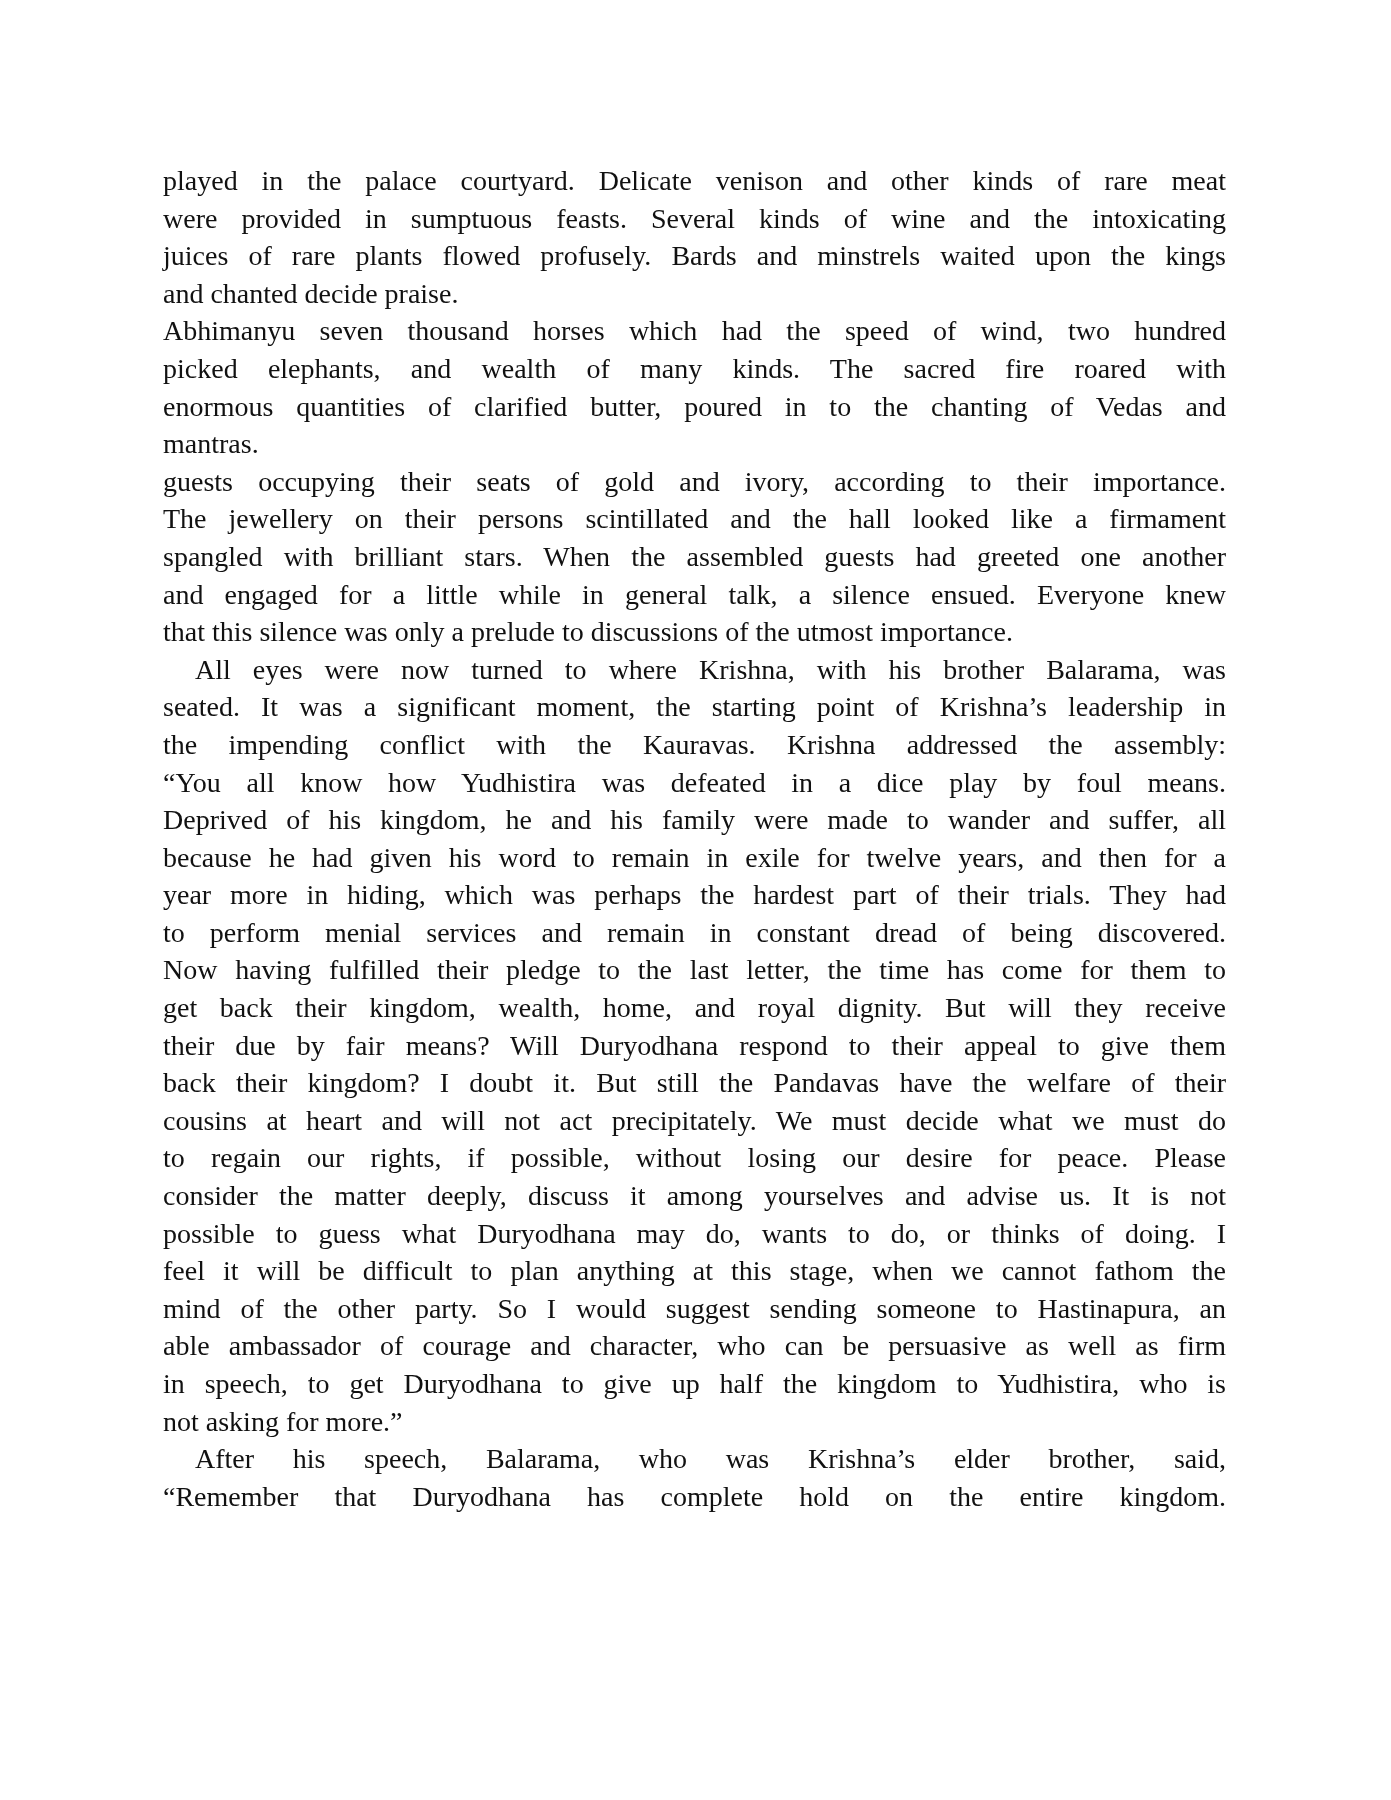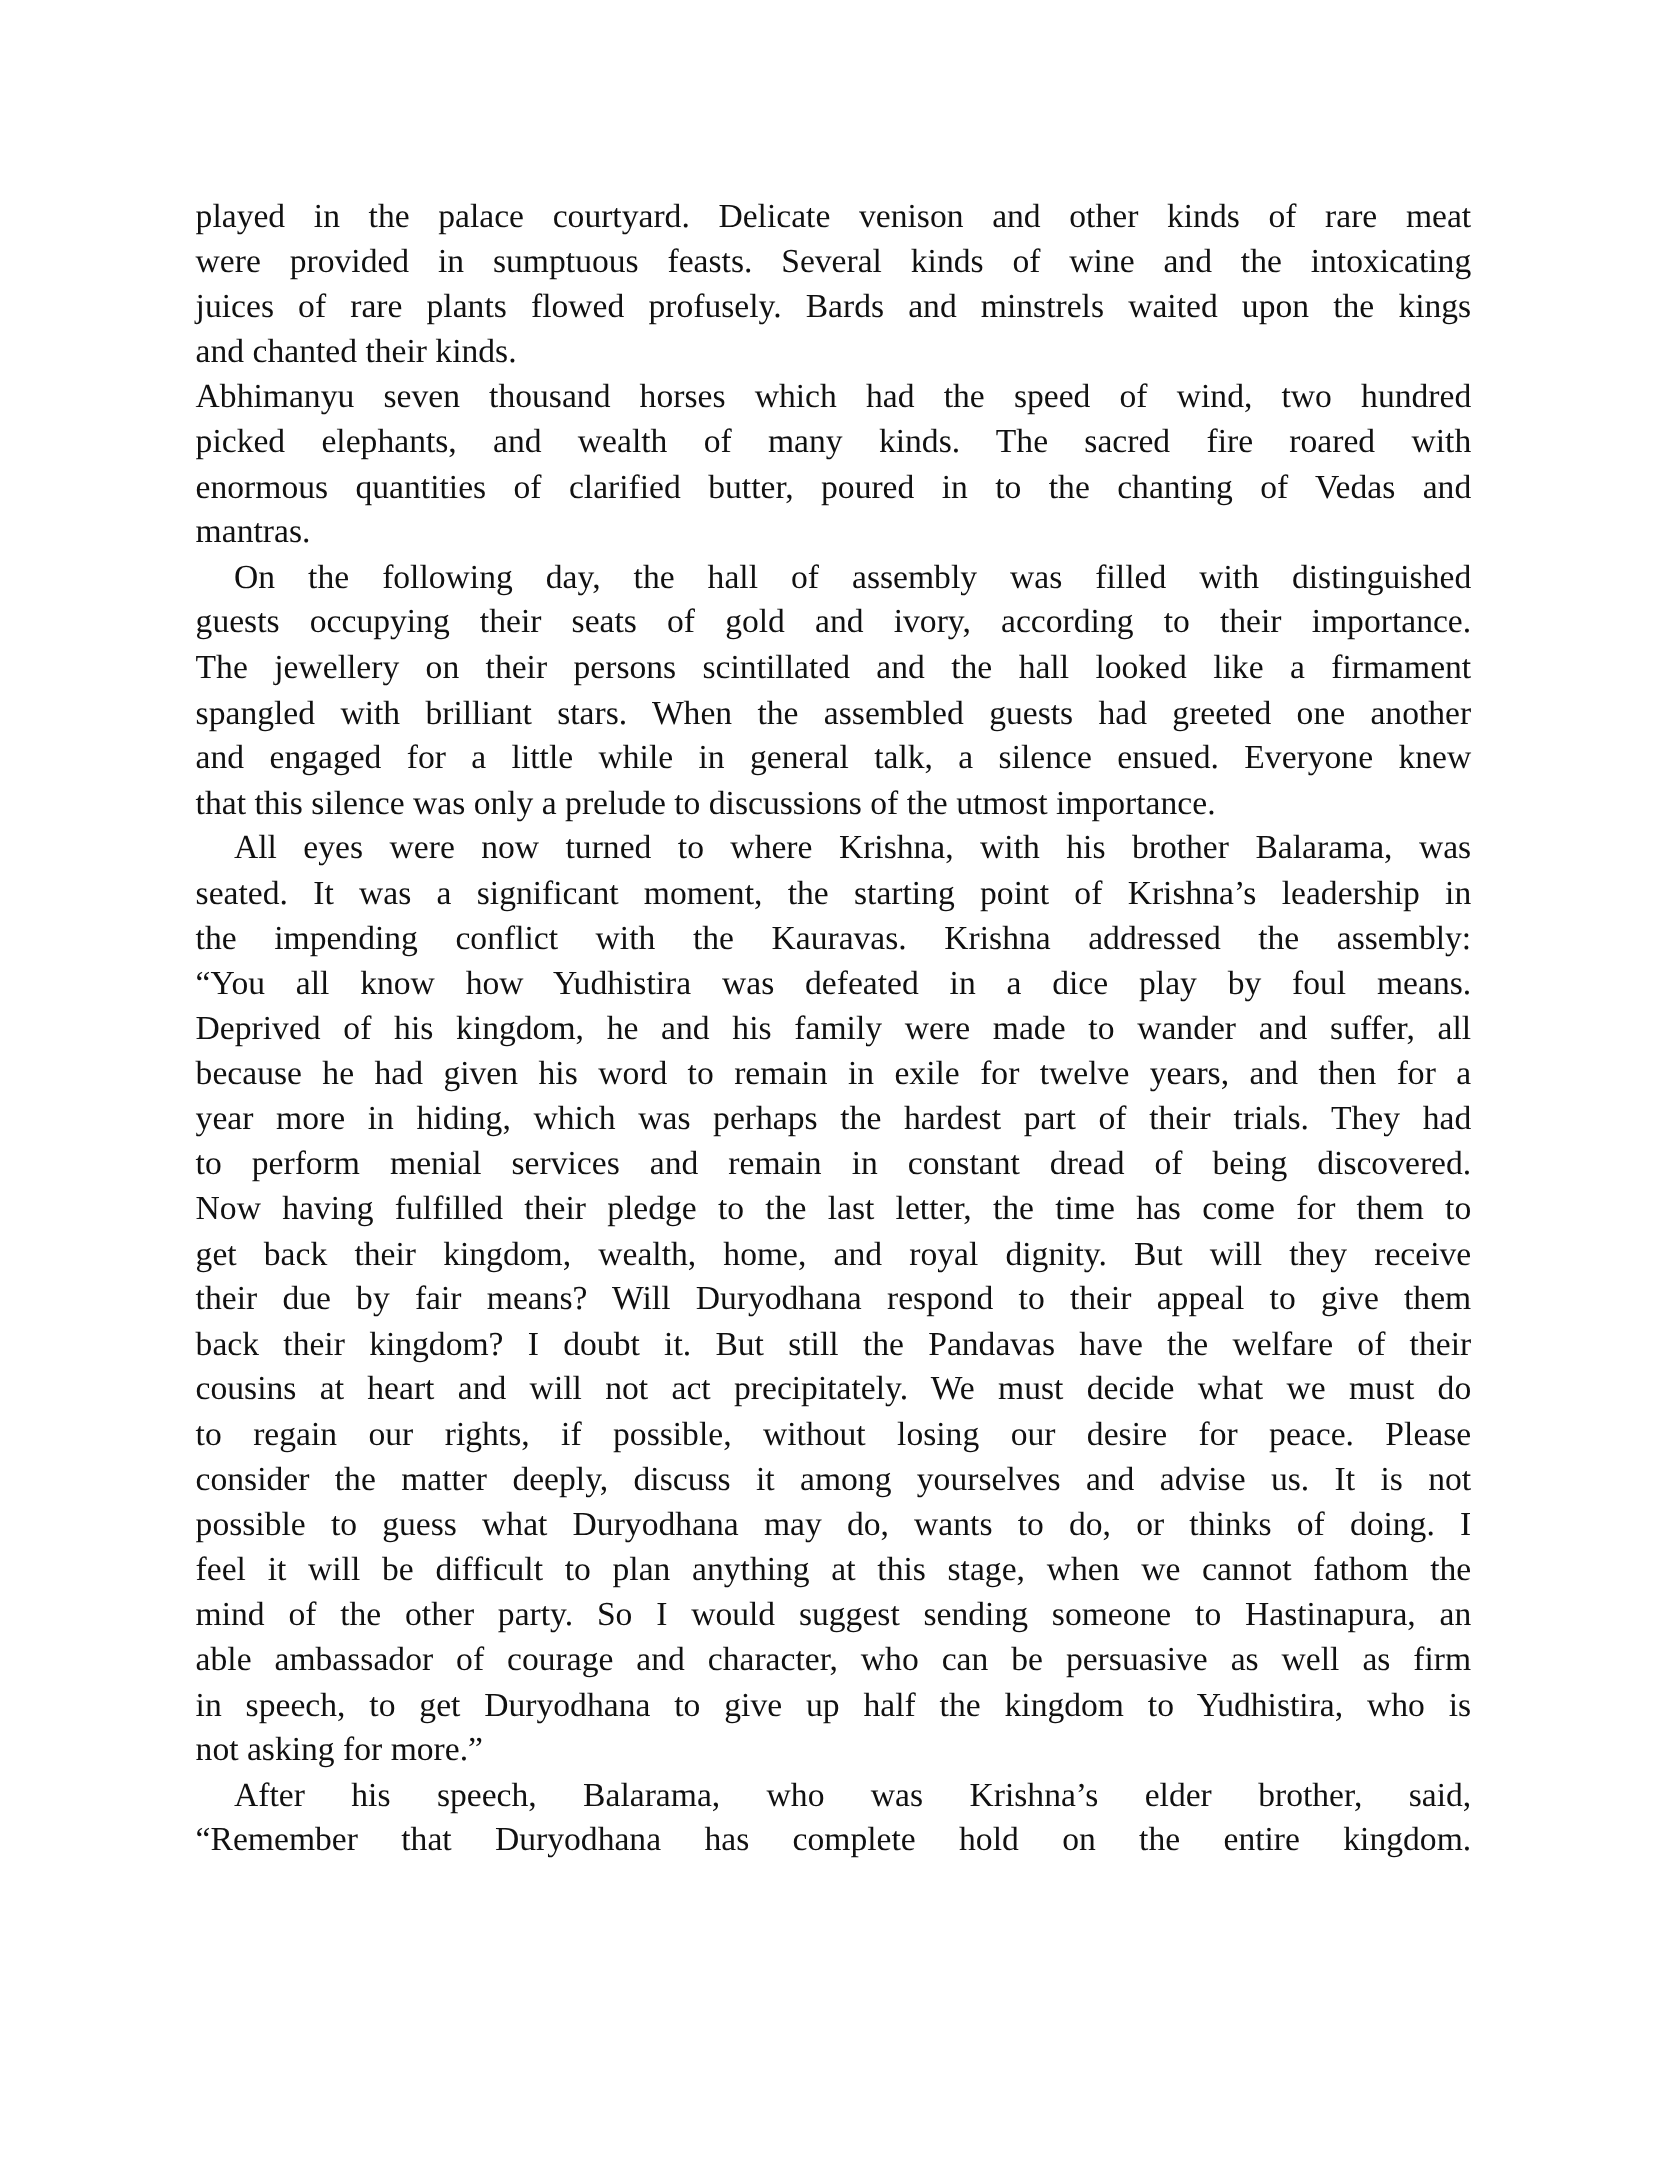--- a/index.html
+++ b/index.html
@@ -45,32 +45,31 @@
 </style>
 </head>
 <body>
 
 <div class="page">
 
   <div class="para">
     <span class="line">played in the palace courtyard. Delicate venison and other kinds of rare meat</span>
     <span class="line">were provided in sumptuous feasts. Several kinds of wine and the intoxicating</span>
     <span class="line">juices of rare plants flowed profusely. Bards and minstrels waited upon the kings</span>
-    <span class="line last">and chanted their kinds.</span>
+    <span class="line last">and chanted decide praise.</span>
   </div>
 
   <div class="para">
     <span class="line">Abhimanyu seven thousand horses which had the speed of wind, two hundred</span>
     <span class="line">picked elephants, and wealth of many kinds. The sacred fire roared with</span>
     <span class="line">enormous quantities of clarified butter, poured in to the chanting of Vedas and</span>
     <span class="line last">mantras.</span>
   </div>
 
   <div class="para">
-    <span class="line indent">On the following day, the hall of assembly was filled with distinguished</span>
     <span class="line">guests occupying their seats of gold and ivory, according to their importance.</span>
     <span class="line">The jewellery on their persons scintillated and the hall looked like a firmament</span>
     <span class="line">spangled with brilliant stars. When the assembled guests had greeted one another</span>
     <span class="line">and engaged for a little while in general talk, a silence ensued. Everyone knew</span>
     <span class="line last">that this silence was only a prelude to discussions of the utmost importance.</span>
   </div>
 
   <div class="para">
     <span class="line indent">All eyes were now turned to where Krishna, with his brother Balarama, was</span>
     <span class="line">seated. It was a significant moment, the starting point of Krishna’s leadership in</span>

